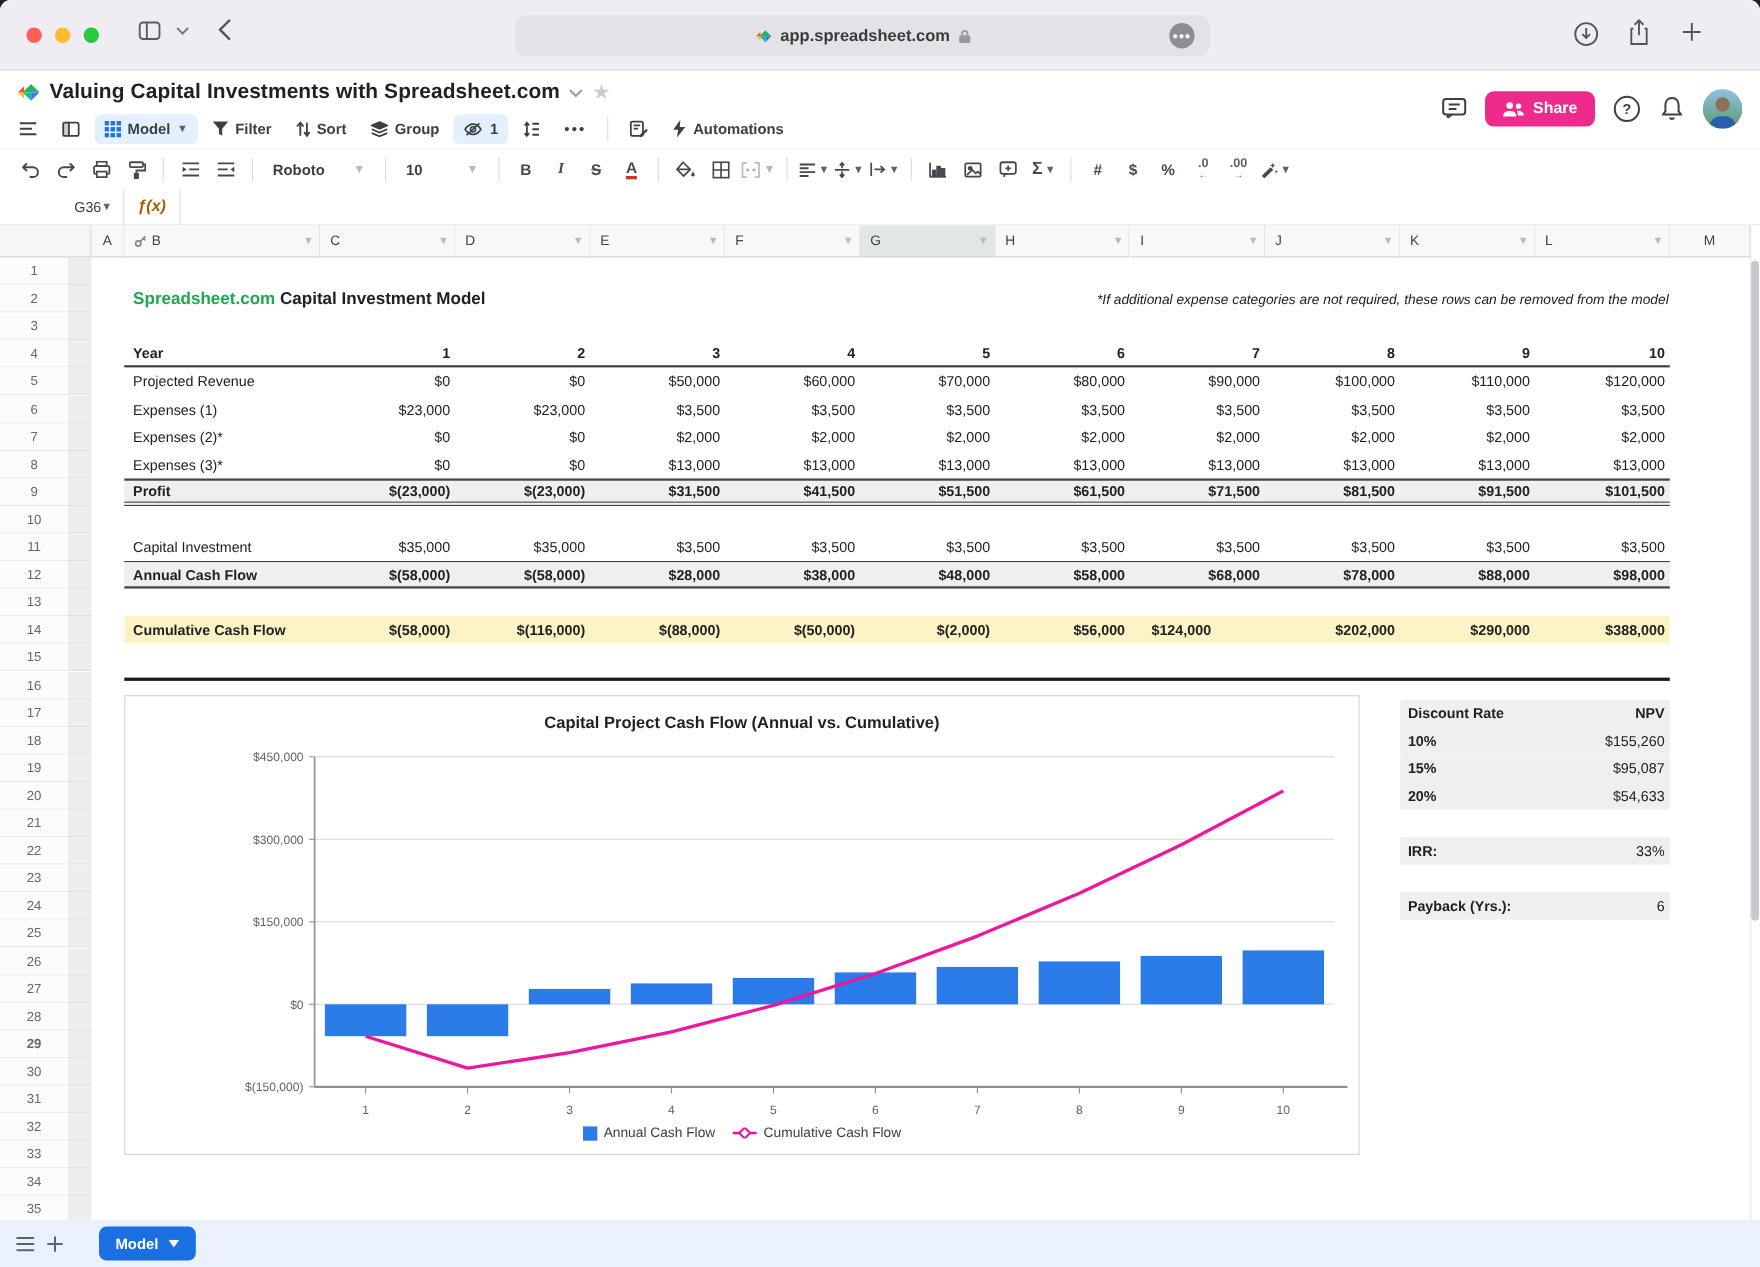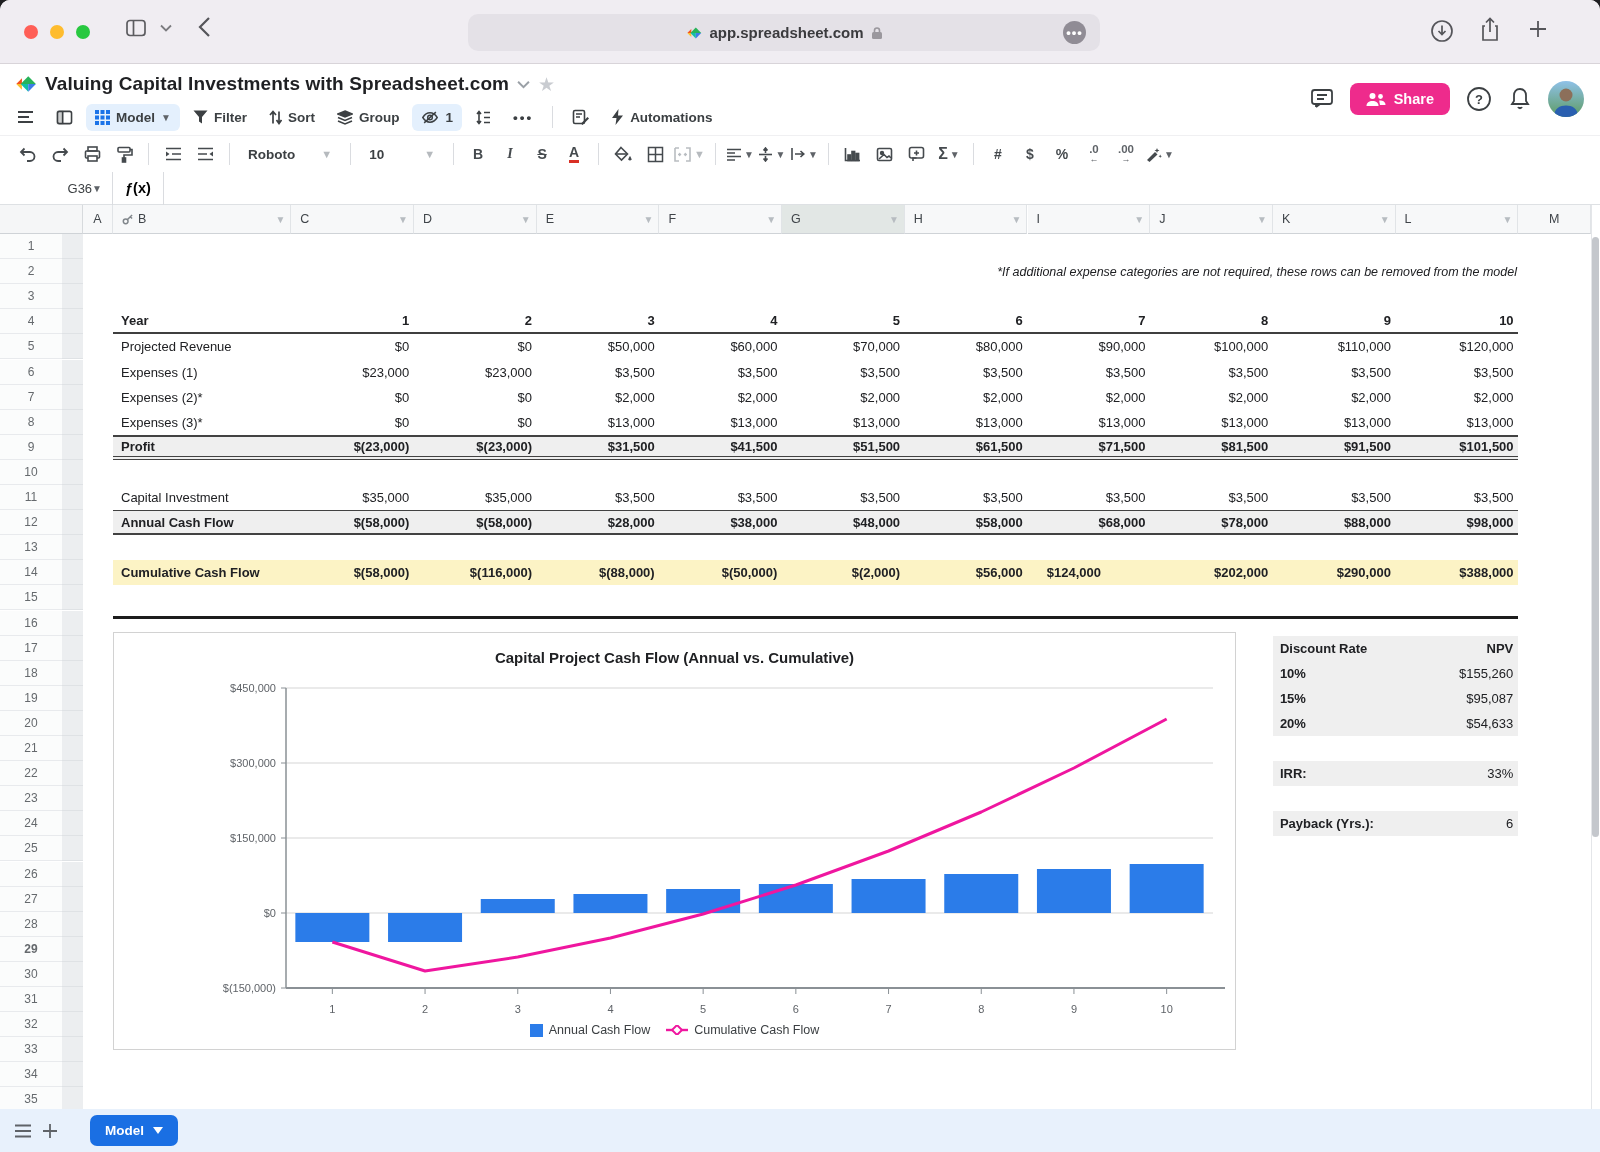--- a/index.html
+++ b/index.html
@@ -35,21 +35,21 @@
   .caret{font-size:10px;color:#5f6368;}
   .caret-lt{font-size:11px;color:#b6babe;}
   .ul-red{border-bottom:3px solid #d93025;padding-bottom:0px;line-height:15px;}
   .strike{text-decoration:line-through;}
   .dec{font-size:11.5px;font-weight:700;color:#5f6368;display:flex;flex-direction:column;align-items:center;line-height:8px;}
   .dec small{font-size:9px;}
 
   
   .fxbar{position:absolute;top:172px;left:0;right:0;height:33px;background:#fff;border-bottom:1px solid #dee1e4;display:flex;align-items:center;}
   .namebox{width:112px;display:flex;align-items:center;justify-content:flex-end;padding:0 10px;font-size:13px;color:#3c4043;}
-  .fx{font-size:14.5px;font-weight:600;color:#000000;padding:0 12px;}
+  .fx{font-size:14.5px;font-weight:600;color:#a16207;font-style:italic;padding:0 12px;}
 
   
   .sheet{position:absolute;top:205px;left:0;right:0;bottom:43px;background:#fff;overflow:hidden;}
   .corner{position:absolute;left:0;top:0;width:83px;height:29px;background:#f5f6f7;border-bottom:1px solid #cfd3d7;border-right:1px solid #d7dadd;}
   .colh{position:absolute;top:0;height:29px;background:#f7f8f9;border-right:1px solid #e1e4e7;border-bottom:1px solid #cfd3d7;display:flex;align-items:center;font-size:12.5px;color:#3f4449;padding-left:9px;gap:5px;}
   .colh.sel{background:#e2e7e5;}
   .colh .car{position:absolute;right:5px;font-size:10px;color:#b7bcc1;}
   .rowh{position:absolute;left:0;width:62px;background:#fbfcfc;border-bottom:1px solid #e8eaed;color:#65696d;font-size:12px;display:flex;align-items:center;justify-content:center;}
   .gutter{position:absolute;left:62px;width:21px;background:#eceef0;border-bottom:1px solid #dfe2e5;}
   .band{position:absolute;left:113px;width:1405px;}
@@ -570,20 +570,24 @@
         <div class="rowh" style="top: 832.2px; height: 25.1px;">33</div>
         <div class="gutter" style="top: 832.2px; height: 25.1px;"></div>
         <div class="rowh" style="top: 857.3px; height: 25.1px;">34</div>
         <div class="gutter" style="top: 857.3px; height: 25.1px;"></div>
         <div class="rowh" style="top: 882.4px; height: 25.1px;">35</div>
         <div class="gutter" style="top: 882.4px; height: 25.1px;"></div>
       </div>
     <div class="corner"></div>
     <div id="sheet-content">
         <div class="band" style="top: 54.1px; height: 25.1px;">
+          <span class="lcell sheet-title">
+            <span style="color:#1fa94f">Spreadsheet.com</span>
+            <span>&nbsp;Capital Investment Model</span>
+          </span>
           <span class="vcell note" style="left:182px;width:1227px">*If additional expense categories are not required, these rows can be removed from the model</span>
         </div>
         <div class="band" style="top: 104.3px; height: 25.1px; border-bottom: 2px solid rgb(63, 63, 63);">
           <span class="lcell b">Year</span>
           <span class="vcell b" style="left: 178.3px;">1</span>
           <span class="vcell b" style="left: 301px;">2</span>
           <span class="vcell b" style="left: 423.7px;">3</span>
           <span class="vcell b" style="left: 546.4px;">4</span>
           <span class="vcell b" style="left: 669.1px;">5</span>
           <span class="vcell b" style="left: 791.8px;">6</span>

